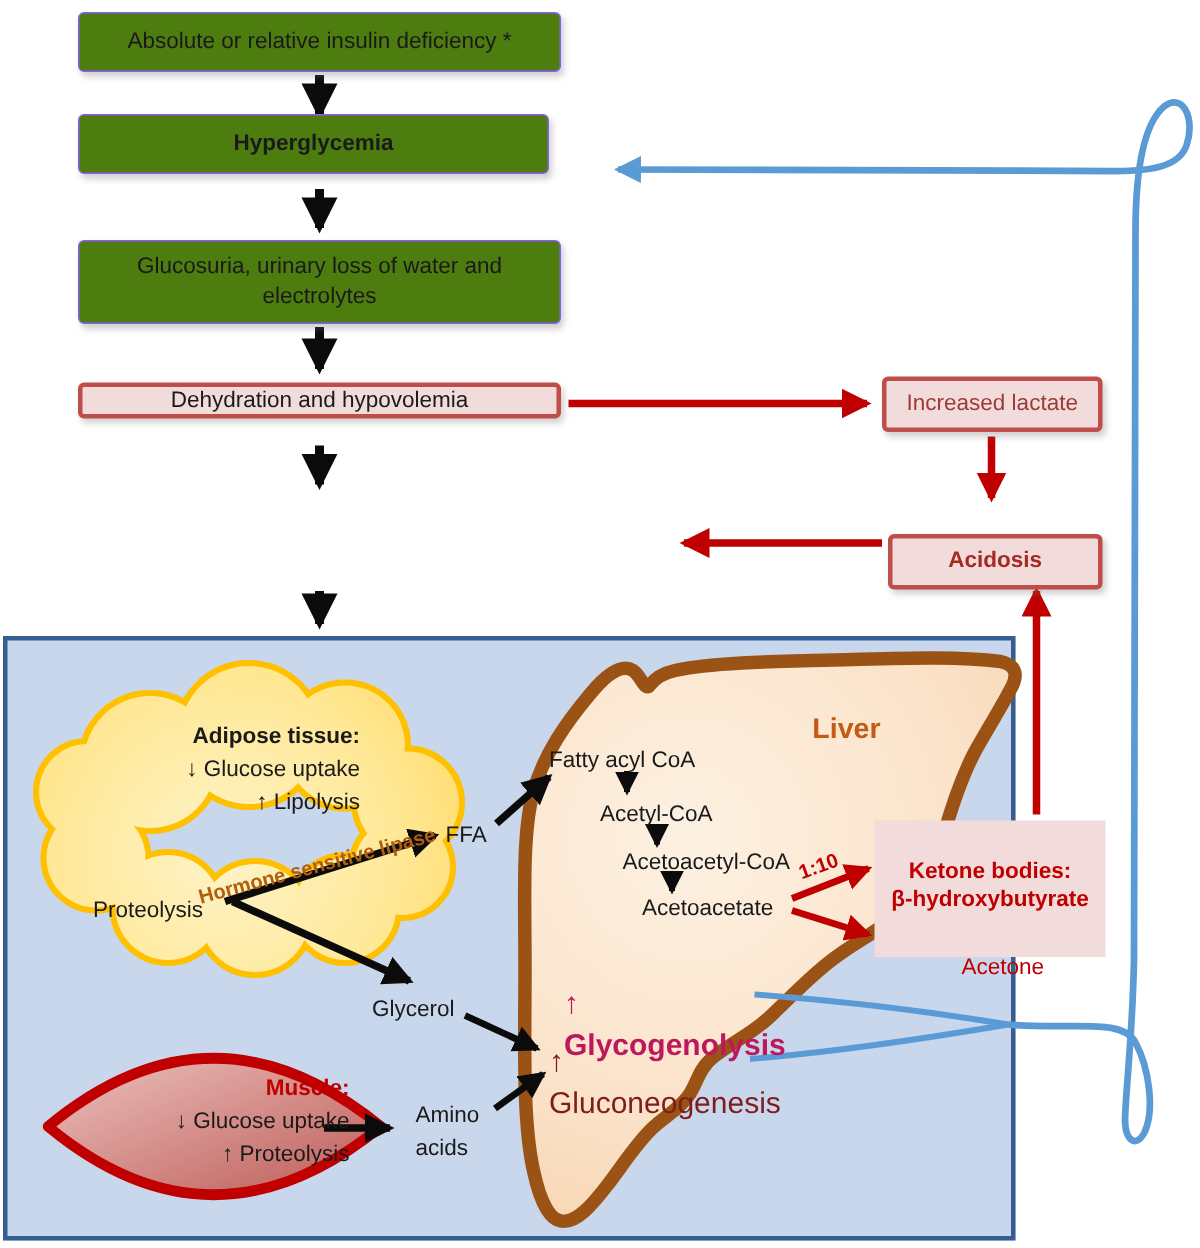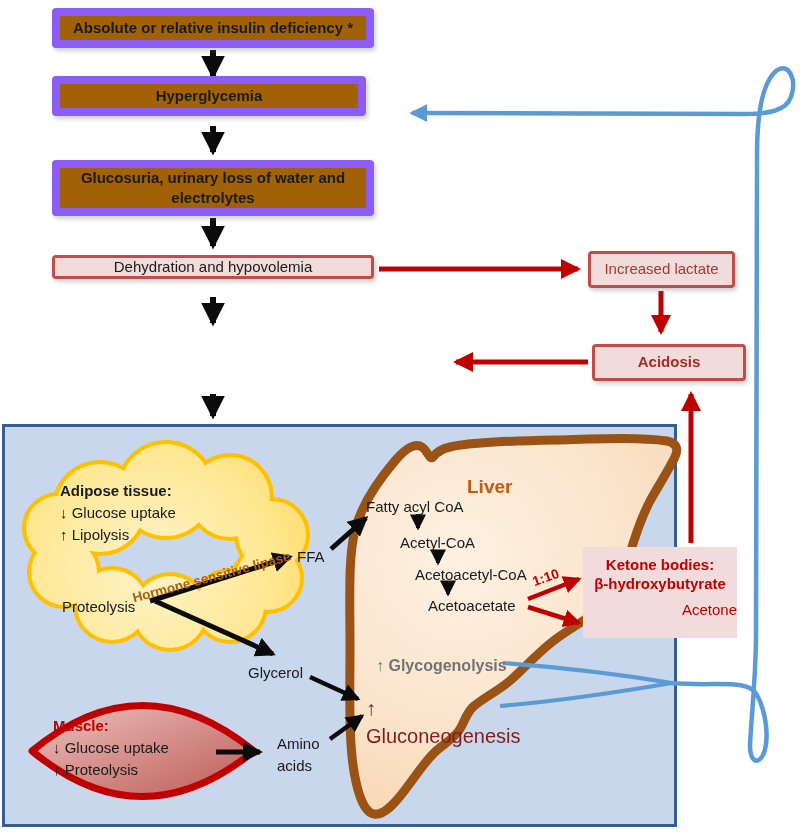--- a/index.html
+++ b/index.html
@@ -11,29 +11,29 @@
     position:absolute;left:2px;top:424px;width:675px;height:403px;
     background:#c8d7ec;border:3px solid #365f91;z-index:1;box-sizing:border-box;
   }
   svg.layer{position:absolute;left:0;top:0;z-index:2;}
   .box{
     position:absolute;z-index:3;display:flex;align-items:center;justify-content:center;
     text-align:center;font-size:15px;color:#1a1a1a;border-radius:4px;
     box-sizing:border-box;padding:2px 10px;line-height:1.35;
     box-shadow:2px 3px 4px rgba(120,120,120,0.35);
   }
-  .box.blue{background:#a16207;border:8px solid #8b5cf6;font-weight:bold;}
+  .box.blue{background:#4d7c0f;border:1px solid #8b5cf6;}
   .box.pink{background:#f2dcdb;border:3px solid #bf4d49;}
   .bold{font-weight:bold;}
   .lbl{position:absolute;z-index:3;font-size:15px;color:#1a1a1a;line-height:1.4;}
-  .center{text-align:left;}
+  .center{text-align:right;}
   .ketone-box{
     position:absolute;z-index:3;left:583px;top:547px;width:154px;height:91px;
     background:#f2dcdb;color:#c00000;font-size:15px;text-align:center;
-    padding-top:9px;box-sizing:border-box;line-height:1.25;
+    padding-top:25px;box-sizing:border-box;line-height:1.25;
   }
 </style>
 </head>
 <body>
 
 <div class="canvas">
 
   <div class="panel"></div>
 
   <svg class="layer" width="800" height="832" viewBox="0 0 800 832">
@@ -160,28 +160,28 @@
   </div>
   <div class="box blue" style="left:52px;top:160px;width:322px;height:56px">
     <span>Glucosuria, urinary loss of water and electrolytes</span>
   </div>
   <div class="box pink" style="left:52px;top:255px;width:322px;height:24px">
     <span>Dehydration and hypovolemia</span>
   </div>
   <div class="box pink" style="left:588px;top:251px;width:147px;height:37px;color:#9e3935">
     <span>Increased lactate</span>
   </div>
-  <div class="box pink bold" style="left:592px;top:344px;width:154px;height:37px;color:#a42a22">
+  <div class="box pink bold" style="left:592px;top:356px;width:143px;height:37px;color:#a42a22">
     <span>Acidosis</span>
   </div>
 
   <div class="ketone-box">
     <div class="bold">Ketone bodies:</div>
     <div class="bold">β-hydroxybutyrate</div>
-    <div style="margin-top:7px;text-align:right;padding-left:17px">Acetone</div>
+    <div style="margin-top:26px;text-align:center;padding-left:17px">Acetone</div>
   </div>
 
   <div class="lbl center" style="left:60px;top:480px;width:180px;line-height:22px">
     <div class="bold">Adipose tissue:</div>
     <div>↓ Glucose uptake</div>
     <div>↑ Lipolysis</div>
   </div>
   <div class="lbl" style="left:130px;top:567px;width:175px;transform:rotate(-15deg);color:#b05e10;font-size:13.5px;font-weight:600">Hormone sensitive lipase</div>
   <div class="lbl" style="left:62px;top:596px;width:95px">Proteolysis</div>
   <div class="lbl" style="left:297px;top:546px;width:42px">FFA</div>
@@ -196,16 +196,16 @@
     <div>Amino</div>
     <div>acids</div>
   </div>
 
   <div class="lbl bold center" style="left:467px;top:474px;width:120px;font-size:19px;color:#c55a11">Liver</div>
   <div class="lbl" style="left:366px;top:496px;width:110px">Fatty acyl CoA</div>
   <div class="lbl" style="left:400px;top:532px;width:90px">Acetyl-CoA</div>
   <div class="lbl" style="left:415px;top:564px;width:120px">Acetoacetyl-CoA</div>
   <div class="lbl" style="left:428px;top:595px;width:100px">Acetoacetate</div>
   <div class="lbl bold" style="left:532px;top:566px;width:44px;color:#c00000;font-size:13.5px;transform:rotate(-20deg)">1:10</div>
-  <div class="lbl bold" style="left:376px;top:655px;width:135px;font-size:16px;color:#737373">↑ Glycogenolysis</div>
+  <div class="lbl bold" style="left:376px;top:655px;width:135px;font-size:20px;color:#be185d">↑ Glycogenolysis</div>
   <div class="lbl" style="left:366px;top:694px;width:140px;font-size:20px;color:#7f1d1d">↑ Gluconeogenesis</div>
 
 </div>
 
 </body></html>

